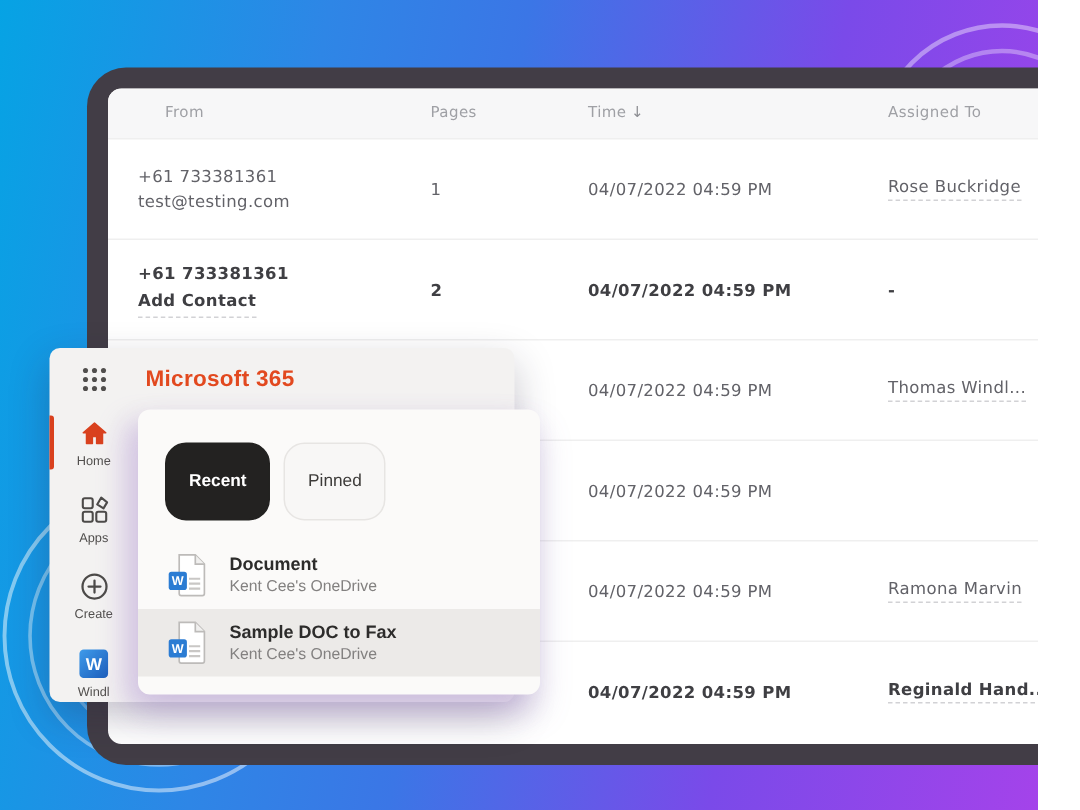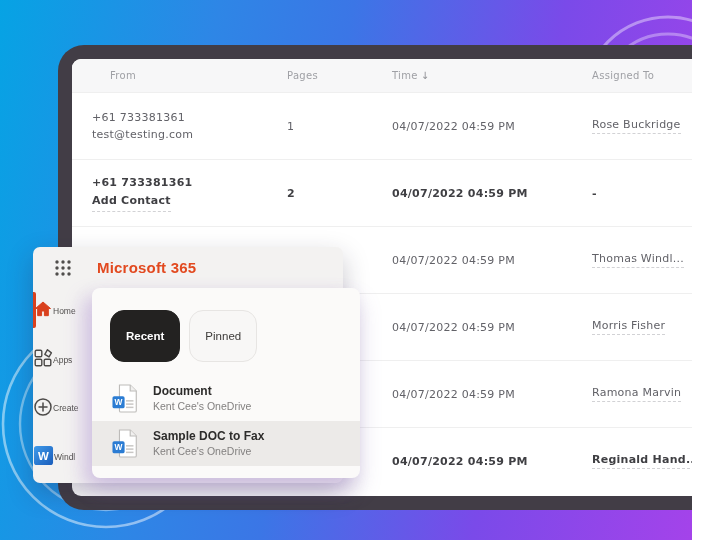--- a/index.html
+++ b/index.html
@@ -17,27 +17,27 @@
   .thead{height:33px;background:#f7f7f8;color:#9fa0a5;font-size:10px;letter-spacing:.3px;}
   .trow{height:66px;border-top:1px solid #efefef;color:#626268;font-size:11px;letter-spacing:.25px;}
   .trow.bold{font-weight:bold;color:#3f3f43;}
   .cell-from{padding-left:20px;line-height:1.55;}
   .thead .cell-from{padding-left:38px;}
   .sort-arrow{font-size:10px;margin-left:3px;color:#8d8e93;}
   .dashed{display:inline-block;border-bottom:1px dashed #d2d2d5;padding-bottom:2px;}
   .assigned-cell .dashed{cursor:pointer;}
 
   
-  .m365-panel{position:absolute;left:33px;top:247px;width:310px;height:236px;background:#f3f2f1;
+  .m365-panel{position:absolute;left:33px;top:232px;width:310px;height:236px;background:#f3f2f1;
               border-radius:7px;z-index:3;box-shadow:0 10px 26px rgba(35,30,55,.25);}
   .m365-top{position:absolute;left:0;top:0;right:0;height:41px;display:flex;align-items:center;}
   .waffle{width:20px;height:20px;margin-left:20px;cursor:pointer;}
   .m365-title{margin-left:24px;font-size:15px;font-weight:bold;color:#e2491f;letter-spacing:.2px;}
   .rail{position:absolute;left:0;top:41px;bottom:0;width:59px;display:flex;flex-direction:column;align-items:center;}
-  .rail-item{position:relative;width:100%;display:flex;flex-direction:row;align-items:center;
+  .rail-item{position:relative;width:100%;display:flex;flex-direction:column;align-items:center;
              margin-top:6px;height:34px;margin-bottom:12px;cursor:pointer;}
   .rail-item .lbl{font-size:8.5px;color:#514f4d;margin-top:3px;}
   .active-bar{position:absolute;left:0;top:-2px;width:3px;height:36px;background:#d9411e;border-radius:0 2px 2px 0;}
 
   .m365-card{position:absolute;left:59px;top:41px;width:268px;height:190px;background:#fbfaf9;border-radius:8px;
              box-shadow:-10px 8px 18px rgba(176,140,215,.30),0 12px 22px rgba(120,90,170,.22);}
   .tabs{display:flex;gap:9px;padding:22px 0 0 18px;}
   .pill{height:26px;display:flex;align-items:center;padding:12px 15px;border-radius:14px;font-size:11.5px;
         background:#f8f7f6;border:1px solid #e7e5e3;color:#3d3b39;cursor:pointer;white-space:nowrap;}
   .pill.active{background:#232221;border-color:#232221;color:#ffffff;font-weight:bold;}
@@ -107,23 +107,20 @@
         <div>04/07/2022 04:59 PM</div>
         <div class="assigned-cell">
           <span class="dashed">Thomas Windl...</span>
         </div>
       </div>
 
       <div class="trow">
         <div class="cell-from"></div>
         <div></div>
         <div>04/07/2022 04:59 PM</div>
-        <div class="assigned-cell">
-          <span class="dashed">Morris Fisher</span>
-        </div>
       </div>
 
       <div class="trow">
         <div class="cell-from"></div>
         <div></div>
         <div>04/07/2022 04:59 PM</div>
         <div class="assigned-cell">
           <span class="dashed">Ramona Marvin</span>
         </div>
       </div>

